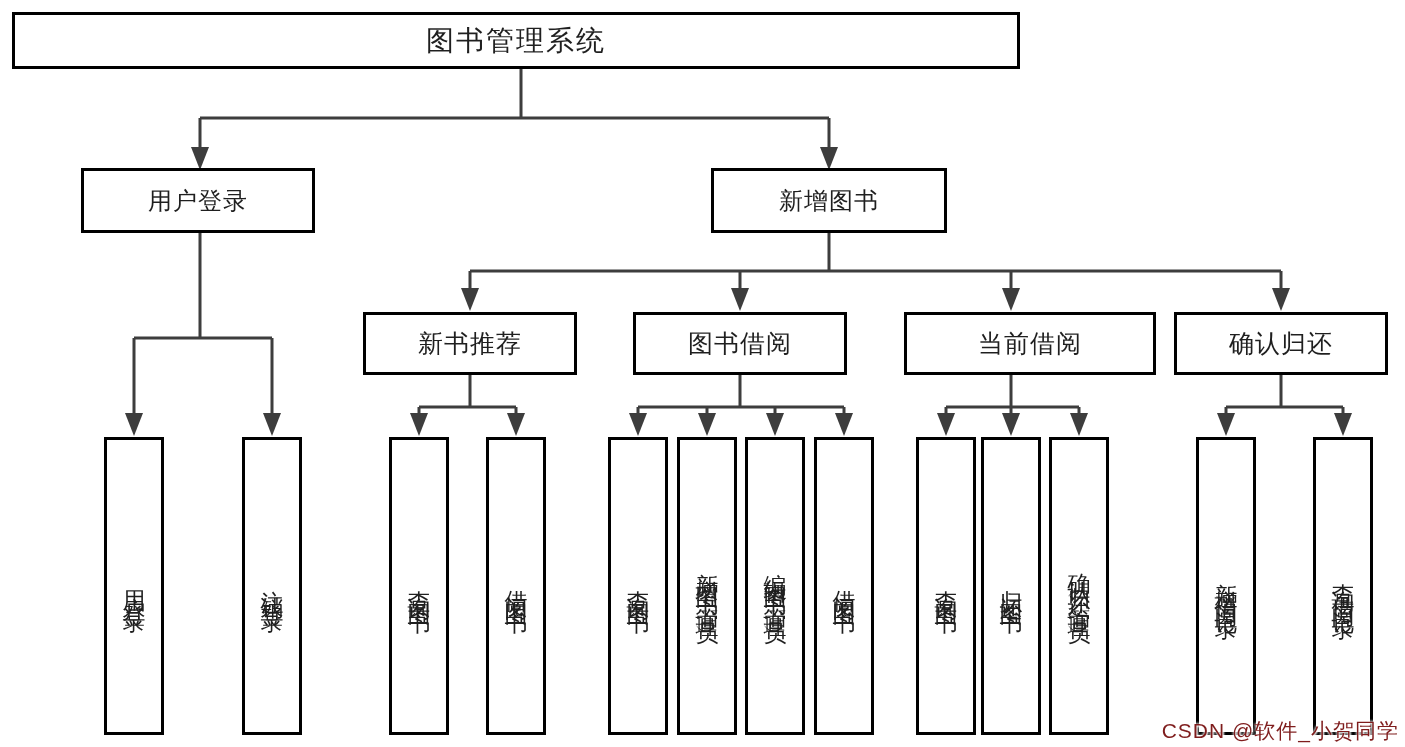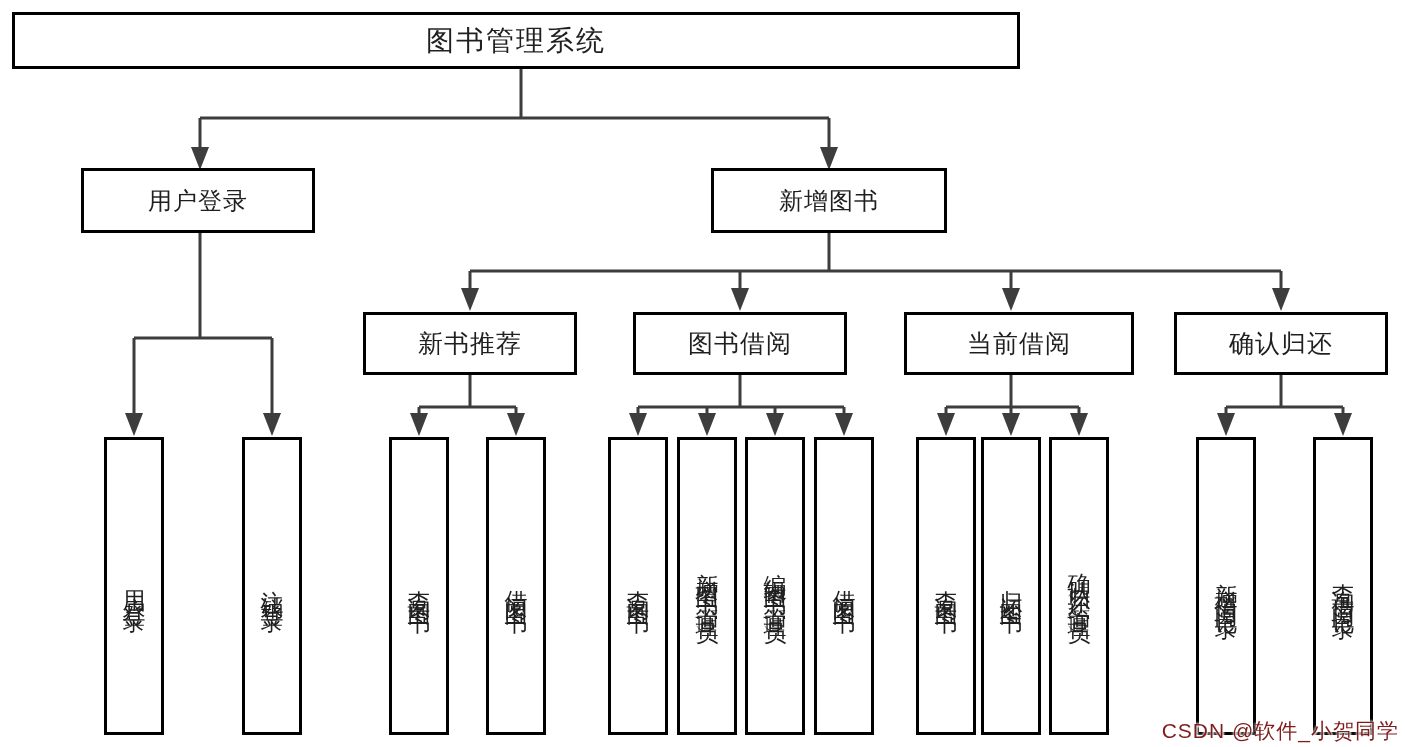--- a/index.html
+++ b/index.html
@@ -77,21 +77,21 @@
   <div class="box lvl2" style="left:711px;top:168px;width:236px;height:65px;">
     <span class="h-label">新增图书</span>
   </div>
 
   <div class="box lvl3" style="left:363px;top:312px;width:214px;height:63px;">
     <span class="h-label">新书推荐</span>
   </div>
   <div class="box lvl3" style="left:633px;top:312px;width:214px;height:63px;text-align:right;">
     <span class="h-label">图书借阅</span>
   </div>
-  <div class="box lvl3" style="left:904px;top:312px;width:230px;height:63px;">
+  <div class="box lvl3" style="left:904px;top:312px;width:252px;height:63px;">
     <span class="h-label">当前借阅</span>
   </div>
   <div class="box lvl3" style="left:1174px;top:312px;width:214px;height:63px;">
     <span class="h-label">确认归还</span>
   </div>
 
   <div class="box leaf" style="left:104px;top:437px;width:60px;height:298px;">
     <span class="v-label">用户登录</span>
   </div>
   <div class="box leaf" style="left:242px;top:437px;width:60px;height:298px;">

